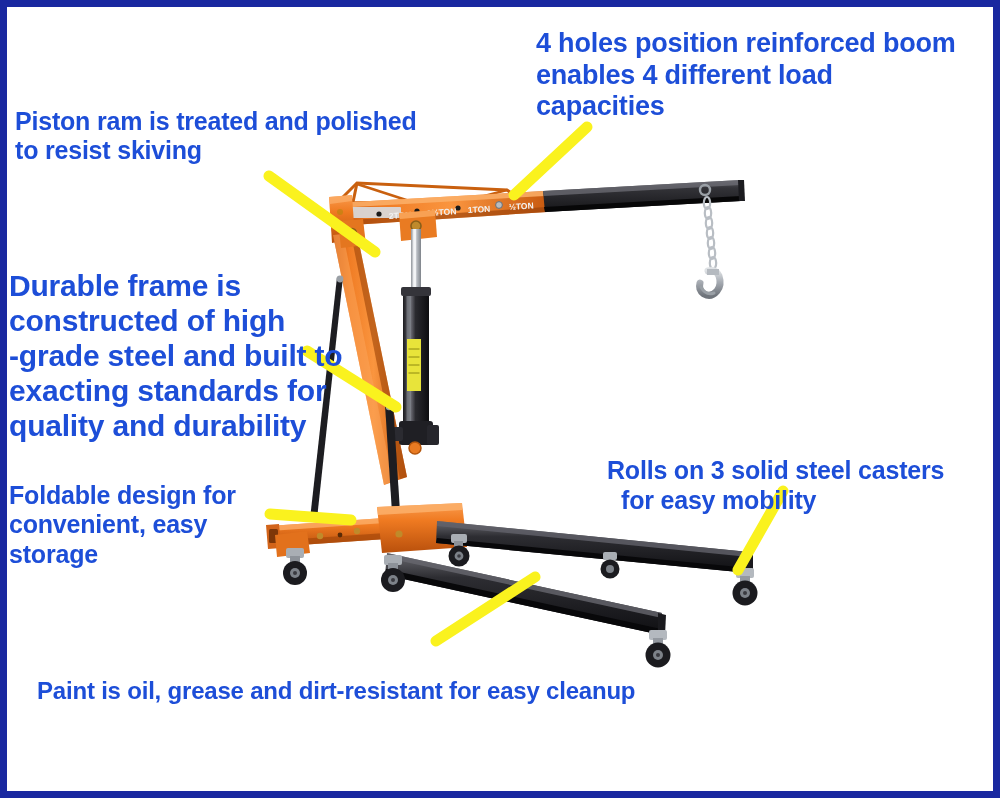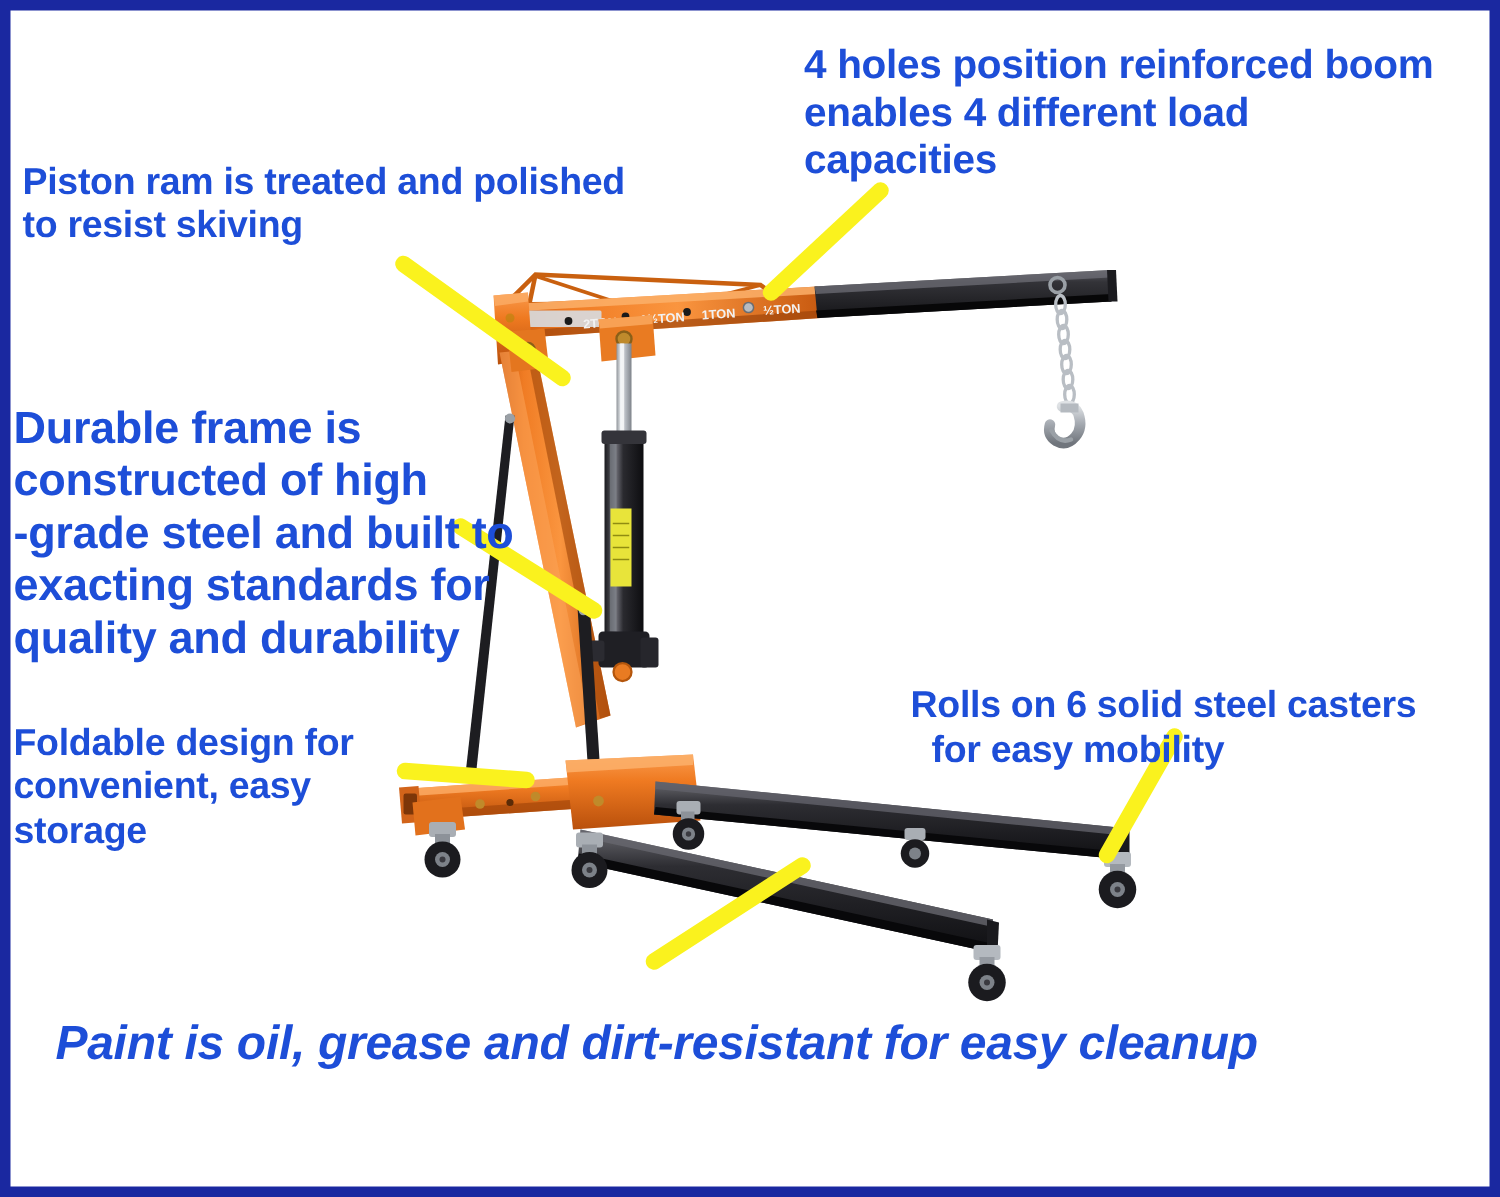--- a/index.html
+++ b/index.html
@@ -61,23 +61,22 @@
   }
   #callout-casters{
     left:600px; top:420px;
     font-size:25px;
     width:400px;
     text-align:left;
   }
   #callout-casters .l2{ display:block; padding-left:14px; }
   #callout-paint{
     left:30px; top:670px;
-    font-size:32px;
+    font-size:24px;
     width:820px;
-    font-style:italic;
   }
   .watermark{
     position:absolute;
     left:292px; top:378px;
     font-family:"Liberation Sans", sans-serif;
     font-size:28px;
     color:rgba(120,120,120,0.55);
     letter-spacing:0.4px;
     z-index:7;
     pointer-events:none;
@@ -343,20 +342,20 @@
 constructed of high
 -grade steel and built to
 exacting standards for
 quality and durability</div>
 
   <div class="callout" id="callout-foldable">Foldable design for
 convenient, easy
 storage</div>
 
   <div class="callout" id="callout-casters">
-    <span>Rolls on 6 solid steel casters</span>
+    <span>Rolls on 3 solid steel casters</span>
     <span class="l2">for easy mobility</span>
   </div>
 
   <div class="callout" id="callout-paint">Paint is oil, grease and dirt-resistant for easy cleanup</div>
 
 
 </div>
 
 </body></html>

